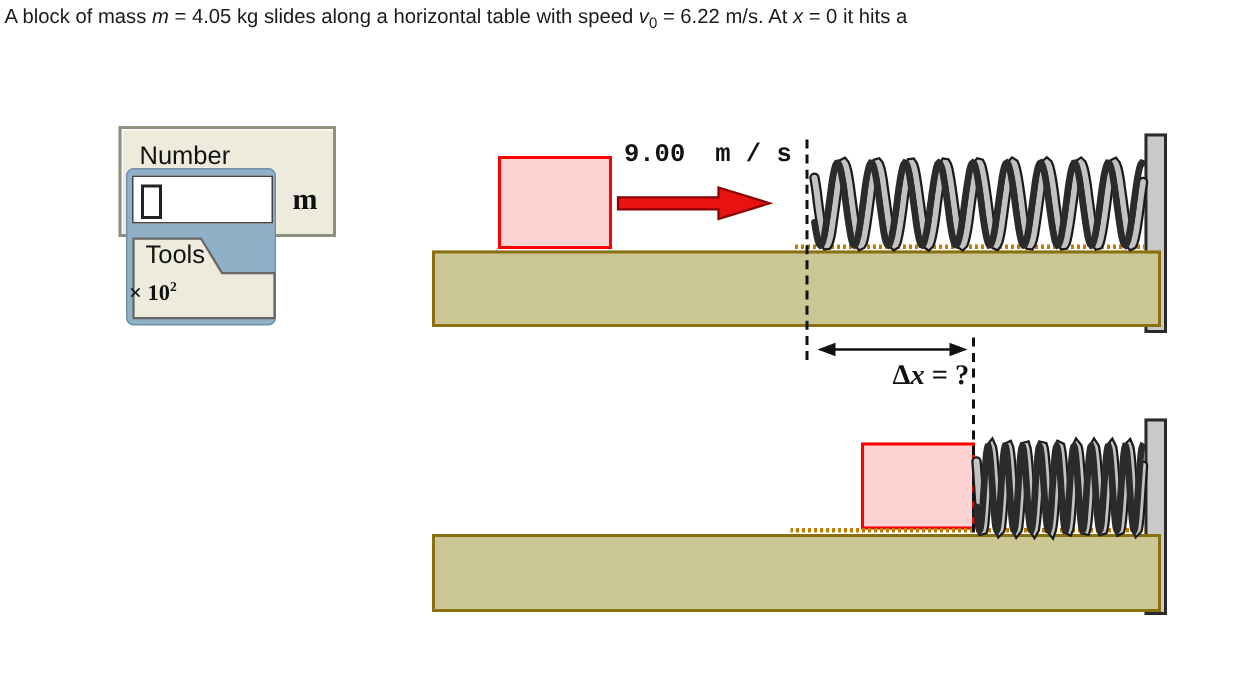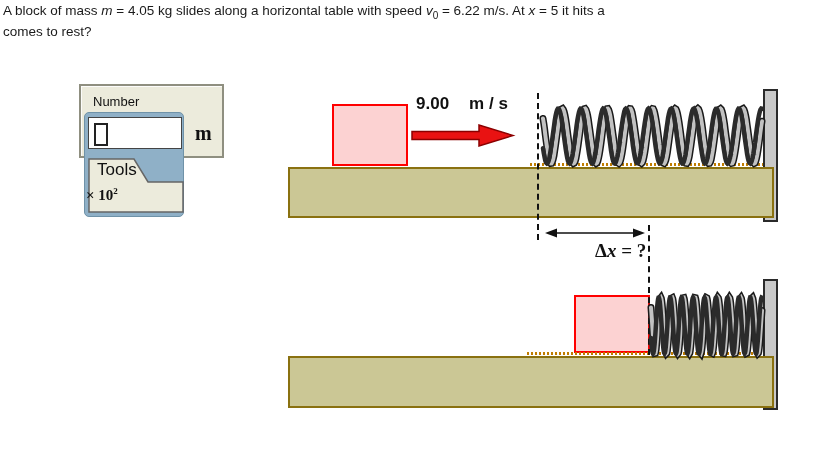--- a/index.html
+++ b/index.html
@@ -5,21 +5,21 @@
   html,body{margin:0;padding:0;background:#fff;}
   .stage{position:relative;width:826px;height:456px;background:#fff;overflow:hidden;
          font-family:"Liberation Sans",sans-serif;}
   
   .problem{position:absolute;left:3px;top:3px;width:810px;font-size:13.5px;line-height:16px;color:#1a1a1a;}
   .problem div{white-space:nowrap;}
   .problem sub{font-size:10px;}
   
   .num-box{position:absolute;left:79px;top:84px;width:145px;height:74px;background:var(--panel-beige);
            border:2px solid #8f8f80;box-shadow:inset 1px 1px 0 rgba(255,255,255,.85);box-sizing:border-box;}
-  .num-label{position:absolute;left:12px;top:8px;font-size:13px;color:#111;}
+  .num-label{position:absolute;left:12px;top:8px;font-size:17px;color:#111;}
   .blue-panel{position:absolute;left:84px;top:112px;width:100px;height:105px;background:var(--panel-blue);
               border:1px solid #6f92a8;border-radius:5px;box-sizing:border-box;}
   .answer-input{position:absolute;left:88px;top:117px;width:94px;height:32px;background:#fff;
                 border:1px solid #444;box-sizing:border-box;}
   .cursor-glyph{position:absolute;left:5px;top:5px;width:10px;height:19px;border:2px solid #222;}
   .unit-m{position:absolute;left:195px;top:122px;font-family:"Liberation Serif",serif;font-weight:bold;font-size:20px;color:#111;}
   .tools-shape{position:absolute;left:88px;top:156px;}
   .tools-label{position:absolute;left:97px;top:160px;font-size:17px;color:#111;}
   .tools-btn{position:absolute;left:86px;top:186px;font-family:"Liberation Serif",serif;font-weight:bold;
              font-size:15px;color:#111;cursor:pointer;background:none;border:none;padding:0;}
@@ -37,33 +37,32 @@
   .dots.top{left:530px;top:163px;width:233px;}
   .dots.bottom{left:527px;top:352px;width:236px;}
   .block{position:absolute;background:var(--block-fill);border:2px solid var(--block-border);box-sizing:border-box;}
   .block.top{left:332px;top:104px;width:76px;height:62px;}
   .block.bottom{left:574px;top:295px;width:76px;height:58px;}
   .dash{position:absolute;width:0;border-left:2px dashed #111;}
   .dash.left{left:537px;top:93px;height:147px;}
   .dash.right{left:648px;top:225px;height:130px;}
   .overlay{position:absolute;left:0;top:0;pointer-events:none;}
   .speed-label{position:absolute;left:416px;top:94px;display:flex;gap:20px;
-               font-family:Liberation Sans, sans-serif;font-weight:bold;font-size:17px;color:#111;}
+               font-family:Liberation Mono, monospace;font-weight:bold;font-size:17px;color:#111;}
   .delta-label{position:absolute;left:563px;top:240px;font-family:"Liberation Serif",serif;
                font-weight:bold;font-size:19px;color:#111;margin-left:32px;}
   .delta-label .var{font-style:italic;}
 </style>
 </head>
 <body>
 
 <div class="stage">
 
   <div class="problem">
-      <div><span>A block of mass </span><span style="font-style: italic;">m</span><span> = 4.05 kg slides along a horizontal table with speed </span><span style="font-style: italic;">v</span><sub>0</sub><span> = 6.22 m/s. At </span><span style="font-style: italic;">x</span><span> = 5 it hits a</span></div>
-      <div><span>comes to rest?</span></div>
+      <div><span>A block of mass </span><span style="font-style: italic;">m</span><span> = 4.05 kg slides along a horizontal table with speed </span><span style="font-style: italic;">v</span><sub>0</sub><span> = 6.22 m/s. At </span><span style="font-style: italic;">x</span><span> = 0 it hits a</span></div>
     </div>
 
   <div class="num-box">
     <span class="num-label">Number</span>
   </div>
   <div class="blue-panel"></div>
   <div class="answer-input">
     <span class="cursor-glyph"></span>
     <span></span>
   </div>

